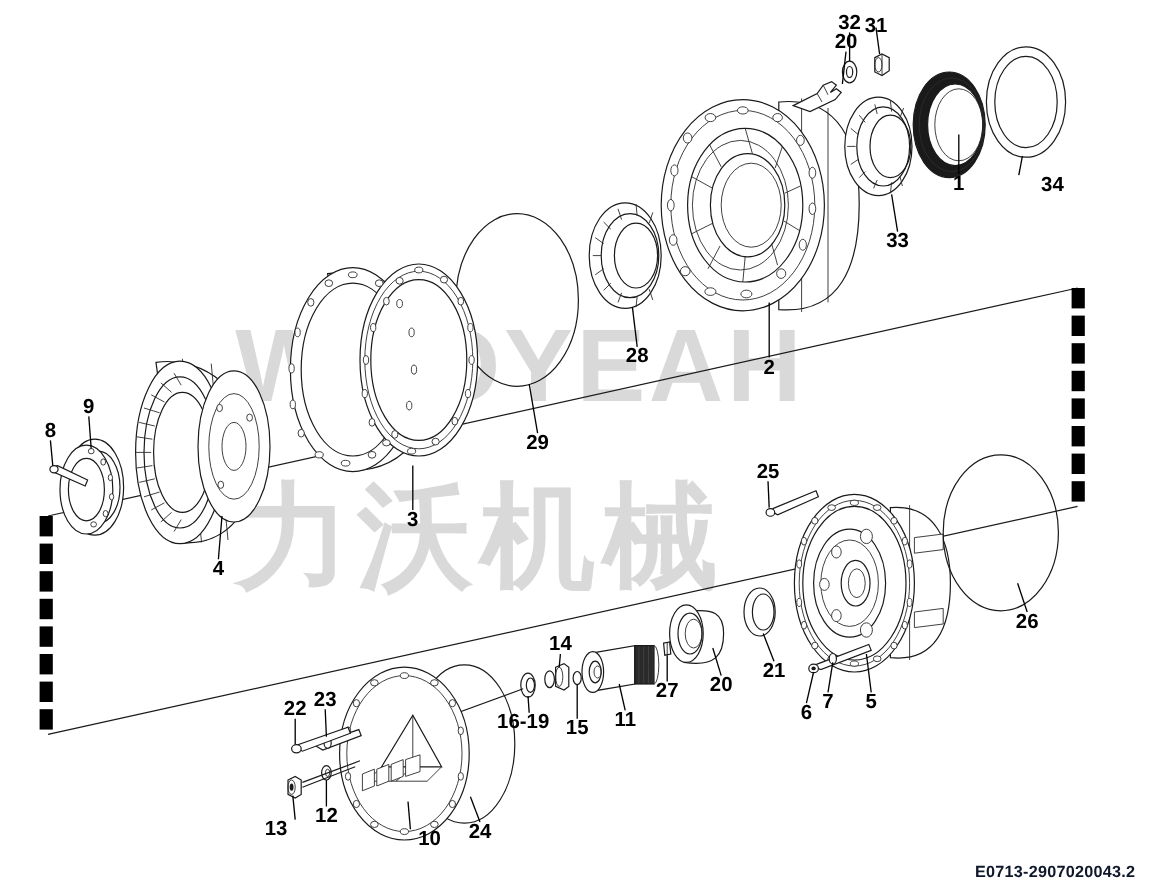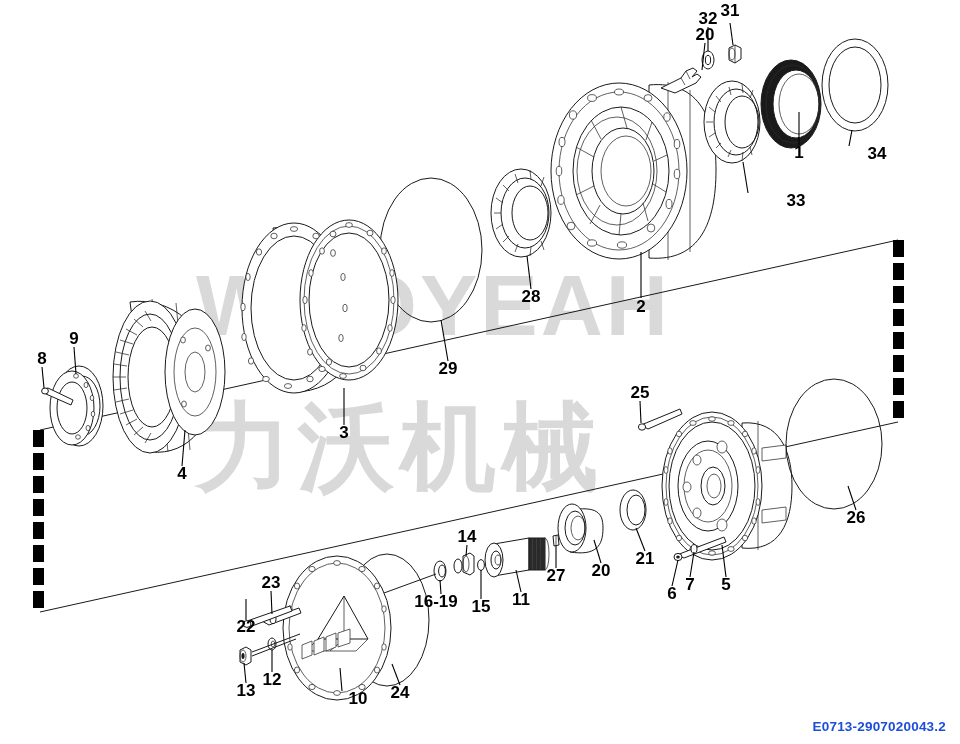--- a/index.html
+++ b/index.html
@@ -52,21 +52,21 @@
     transform:translate(-50%,-50%);
     letter-spacing:0px;
   }
   
   #drawing-no{
     position:absolute;
     right:14px;
     bottom:10px;
     font-size:13.5px;
     font-weight:bold;
-    color:#1d4ed8;
+    color:#0f172a;
     letter-spacing:0.2px;
     margin-top:44px;
   }
   .ln{stroke:#1a1a1a;stroke-width:1;fill:none;}
   .ln-thin{stroke:#2b2b2b;stroke-width:0.75;fill:none;}
   .part-fill{fill:#ffffff;}
   .dark{fill:#1a1a1a;}
   .hatchbar{fill:#000000;}
 </style>
 </head>
@@ -549,36 +549,36 @@
       <div class="callout" style="left: 344px; top: 433px;">3</div>
       <div class="callout" style="left: 182px; top: 474px;">4</div>
       <div class="callout" style="left: 726px; top: 585px;">5</div>
       <div class="callout" style="left: 672px; top: 594px;">6</div>
       <div class="callout" style="left: 690px; top: 585px;">7</div>
       <div class="callout" style="left: 42px; top: 359px;">8</div>
       <div class="callout" style="left: 74px; top: 339px;">9</div>
       <div class="callout" style="left: 358px; top: 699px;">10</div>
       <div class="callout" style="left: 521px; top: 600px;">11</div>
       <div class="callout" style="left: 272px; top: 680px;">12</div>
-      <div class="callout" style="left: 246px; top: 691px;">13</div>
+      <div class="callout" style="left: 230px; top: 691px;">13</div>
       <div class="callout" style="left: 467px; top: 537px;">14</div>
       <div class="callout" style="left: 481px; top: 607px;">15</div>
       <div class="callout" style="left: 436px; top: 602px;">16-19</div>
       <div class="callout" style="left: 601px; top: 571px;">20</div>
       <div class="callout" style="left: 645px; top: 559px;">21</div>
-      <div class="callout" style="left: 246px; top: 591px; margin-top: 36px;">22</div>
+      <div class="callout" style="left: 246px; top: 591px;">22</div>
       <div class="callout" style="left: 271px; top: 583px;">23</div>
       <div class="callout" style="left: 400px; top: 693px;">24</div>
       <div class="callout" style="left: 640px; top: 393px;">25</div>
       <div class="callout" style="left: 856px; top: 518px;">26</div>
       <div class="callout" style="left: 556px; top: 576px;">27</div>
       <div class="callout" style="left: 531px; top: 297px;">28</div>
       <div class="callout" style="left: 448px; top: 369px;">29</div>
       <div class="callout" style="left: 705px; top: 35px;">20</div>
-      <div class="callout" style="left: 730px; top: 11px;">31</div>
+      <div class="callout" style="left: 730px; top: 22px;">31</div>
       <div class="callout" style="left: 708px; top: 19px;">32</div>
-      <div class="callout" style="left: 748px; top: 201px; margin-left: 48px;">33</div>
+      <div class="callout" style="left: 748px; top: 201px;">33</div>
       <div class="callout" style="left: 849px; top: 154px; margin-left: 28px;">34</div>
     </div>
 
   <div id="drawing-no">E0713-2907020043.2</div>
 
 </div>
 
 </body></html>

